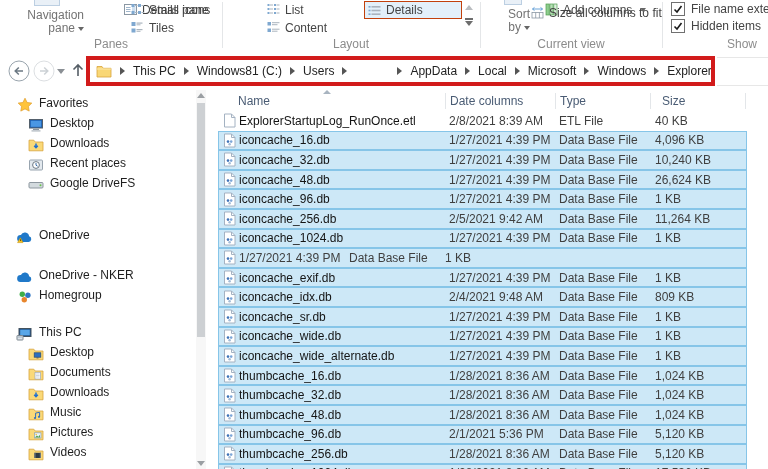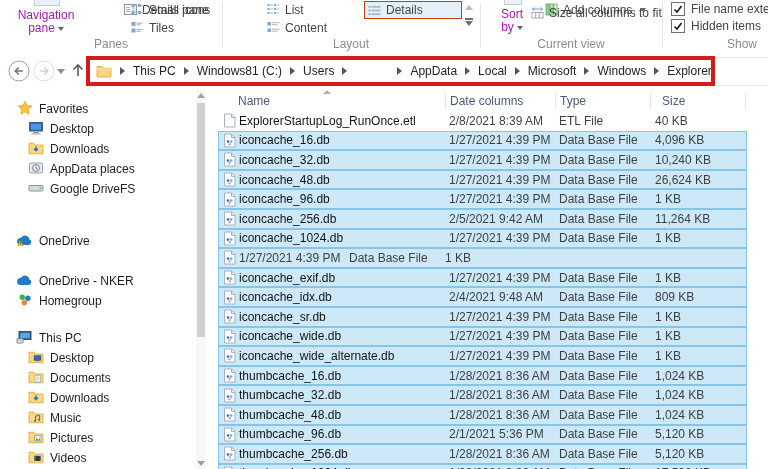--- a/index.html
+++ b/index.html
@@ -5,21 +5,21 @@
   html,body{margin:0;padding:0}
   body{width:768px;height:469px;overflow:hidden;background:#fff;
        font-family:"Liberation Sans",sans-serif;font-size:12px;color:#1e1e1e;position:relative}
   .abs{position:absolute}
 
   
   .ribbon{position:absolute;left:0;top:0;width:768px;height:52px;background:#fff;border-bottom:1px solid #dfe1e4}
   .gsep{position:absolute;top:2px;height:46px;width:1px;background:#e4e6e8}
   .glabel{position:absolute;top:37px;font-size:12px;color:#8c8c8c;text-align:center;white-space:nowrap}
   .ritem{position:absolute;display:flex;align-items:center;gap:5px;height:15px;color:#444;white-space:nowrap;cursor:default}
-  .bigbtn{position:absolute;text-align:center;color:#a21caf;line-height:13px;cursor:default}
+  .bigbtn{position:absolute;text-align:right;color:#737373;line-height:13px;cursor:default}
   .cuticon{position:absolute;background:#e9f0f7;border:1px solid #bccfe2;border-top:none}
   .caret-dn{display:inline-block;width:0;height:0;border-left:3px solid transparent;border-right:3px solid transparent;border-top:4px solid #666;margin-left:3px;vertical-align:middle}
   .gallery-sel{position:absolute;left:364px;top:1px;width:93px;height:16px;background:#e3f0fa;border:1px solid #c2410c;display:flex;align-items:center;gap:5px;padding-left:3px;color:#444}
   .gal-arrows{position:absolute;left:462px;top:1px;width:13px;height:34px}
   .tri-up{width:0;height:0;border-left:4px solid transparent;border-right:4px solid transparent;border-bottom:5px solid #b9bcbf;margin:4px auto 0}
   .tri-dn-bar{width:8px;height:2px;background:#6d6d6d;margin:8px auto 1px}
   .tri-dn{width:0;height:0;border-left:4px solid transparent;border-right:4px solid transparent;border-top:5px solid #6d6d6d;margin:0 auto}
   .cb{position:absolute;display:flex;align-items:center;gap:6px;color:#444;white-space:nowrap;overflow:hidden}
   .cbbox{width:12px;height:12px;background:#fff;border:1px solid #707070;flex:0 0 auto;display:flex;align-items:center;justify-content:center}
 
@@ -28,21 +28,21 @@
   .navcirc{position:absolute;width:22px;height:22px;top:8px}
   .addr-caret{position:absolute;left:57px;top:17px;width:0;height:0;border-left:4px solid transparent;border-right:4px solid transparent;border-top:5px solid #8a8f94}
   .redbox{position:absolute;left:86px;top:4px;width:621px;height:22px;border:4px solid #d21b1b;background:#fff;display:flex;align-items:center;overflow:hidden}
   .crumb{color:#222;white-space:nowrap;cursor:default}
   .crumb-empty{display:inline-block;width:34px}
   .crumb-sep{display:inline-block;width:0;height:0;border-left:5px solid #555;border-top:4px solid transparent;border-bottom:4px solid transparent;margin:0 8px}
   .searchzone{position:absolute;left:717px;top:5px;width:51px;height:27px;border-top:1px solid #e7e7e7;border-bottom:1px solid #e7e7e7}
 
   
   .sidebar{position:absolute;left:0;top:90px;width:196px;height:379px;overflow:hidden}
-  .side-item{height:20px;display:flex;align-items:flex-end;gap:6px;color:#1e1e1e;white-space:nowrap;cursor:default}
+  .side-item{height:20px;display:flex;align-items:flex-start;gap:6px;color:#1e1e1e;white-space:nowrap;cursor:default}
   .side-item .sicon{width:17px;height:17px;flex:0 0 auto;display:flex;align-items:center;justify-content:center}
   .lvl0{padding-left:16px}
   .lvl1{padding-left:27px}
   .sscroll{position:absolute;left:196px;top:90px;width:10px;height:379px;background:#f7f7f7}
   .sthumb{position:absolute;left:1px;top:13px;width:8px;height:234px;background:#cdd0d3}
   .scr-up{position:absolute;top:3px;left:1px;width:0;height:0;border-left:4px solid transparent;border-right:4px solid transparent;border-bottom:5px solid #9b9fa3}
   .scr-dn{position:absolute;bottom:3px;left:1px;width:0;height:0;border-left:4px solid transparent;border-right:4px solid transparent;border-top:5px solid #9b9fa3}
 
   
   .filelist{position:absolute;left:210px;top:90px;width:558px;height:379px;overflow:hidden}
@@ -314,21 +314,21 @@
       <span>Downloads</span>
     </div>
     <div class="side-item lvl1">
       <span class="sicon">
         <svg width="16" height="16" viewBox="0 0 16 16">
           <rect x="1.5" y="3" width="13" height="10" rx="1" fill="#e3e9ee" stroke="#98a4af"></rect>
           <circle cx="8" cy="8" r="3.4" fill="#fff" stroke="#6b7884"></circle>
           <path d="M8 6v2.2l1.6 1" stroke="#3a6ea8" fill="none"></path>
         </svg>
       </span>
-      <span>AppData places</span>
+      <span>Recent places</span>
     </div>
     <div class="side-item lvl1">
       <span class="sicon">
         <svg width="16" height="16" viewBox="0 0 16 16">
           <rect x="1" y="5.5" width="14" height="5.5" rx="1" fill="#d3dade" stroke="#8d979f"></rect>
           <circle cx="12.5" cy="8.2" r="1" fill="#69c24b"></circle>
         </svg>
       </span>
       <span>Google DriveFS</span>
     </div>

